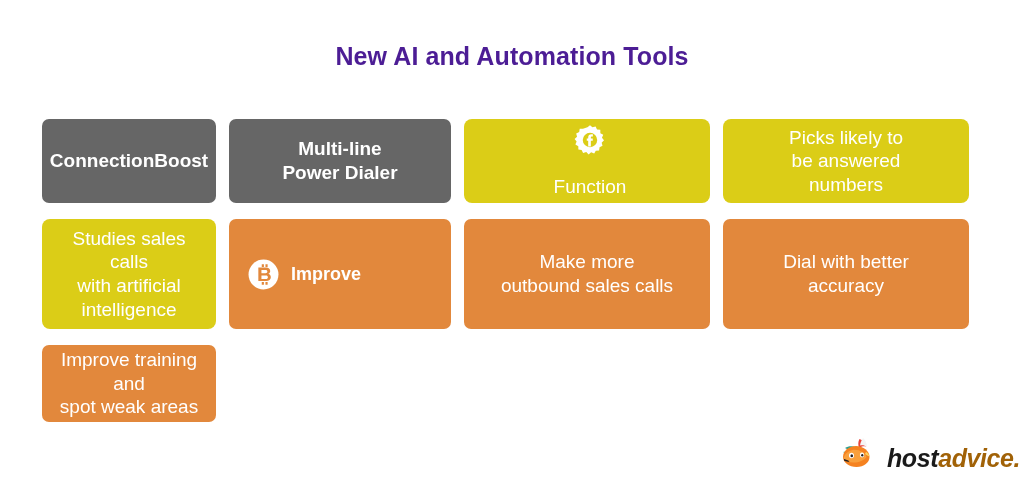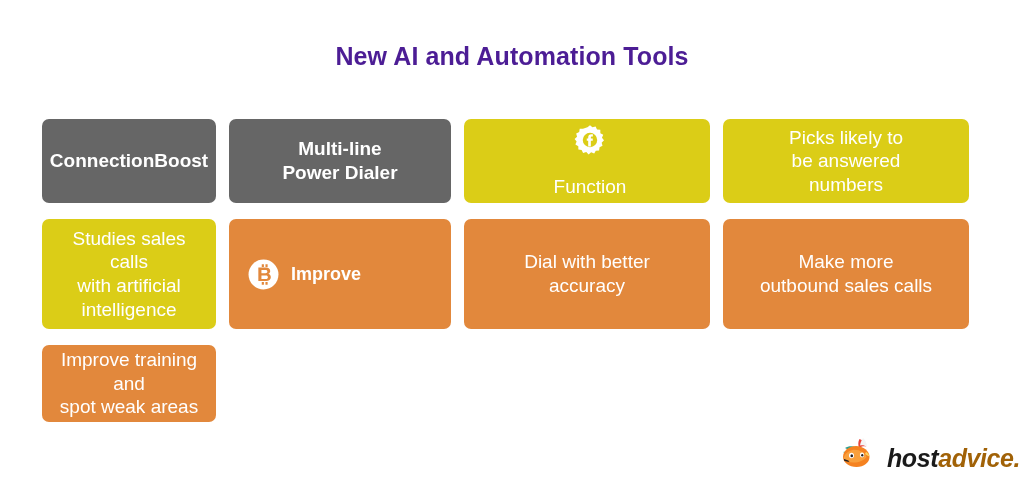--- a/index.html
+++ b/index.html
@@ -64,20 +64,21 @@
     text-align: left;
     padding-left: 20px;
     font-size: 18px;
   }
 
   
   .cell.func {
     background: #dbcd17;
     font-size: 19px;
     font-weight: normal;
+    border-radius: 8px;
   }
   .cell.func.label {
     justify-content: flex-start;
     text-align: left;
     padding-left: 16px;
     gap: 18px;
     flex-direction: column;
   }
 
   
@@ -180,26 +181,26 @@
     <span class="icon">
       <svg width="33" height="33" viewBox="0 0 64 64" aria-hidden="true">
         <circle cx="32" cy="32" r="29" fill="#ffffff"></circle>
         <path fill="#e2883c" d="M28.6 12h4.2v5.4h-4.2zM35.8 12H40v5.4h-4.2zM28.6 46.6h4.2V52h-4.2zM35.8 46.6H40V52h-4.2z"></path>
         <path fill="#e2883c" d="M22 18.4h15.1c4.6 0 7.9 2.6 7.9 6.6 0 2.7-1.4 4.7-3.7 5.7 3 .9 4.9 3.2 4.9 6.4 0 4.6-3.6 7.5-9 7.5H22V18.4zm6 4.8v6.2h8.1c2.1 0 3.4-1.2 3.4-3.1 0-1.9-1.3-3.1-3.4-3.1H28zm0 10.8v6.8h8.8c2.3 0 3.7-1.3 3.7-3.4 0-2.1-1.4-3.4-3.7-3.4H28z"></path>
       </svg>
     </span>
     <span class="row-label-text">Improve</span>
   </div>
   <div class="cell benefit">
+    <span class="cell-text">Make more
+outbound sales calls</span>
+  </div>
+  <div class="cell benefit">
     <span class="cell-text">Dial with better
 accuracy</span>
-  </div>
-  <div class="cell benefit">
-    <span class="cell-text">Make more
-outbound sales calls</span>
   </div>
   <div class="cell benefit">
     <span class="cell-text">Improve training and
 spot weak areas</span>
   </div>
 
 </div>
 
 <div class="logo">
   <span class="logo-mark">

